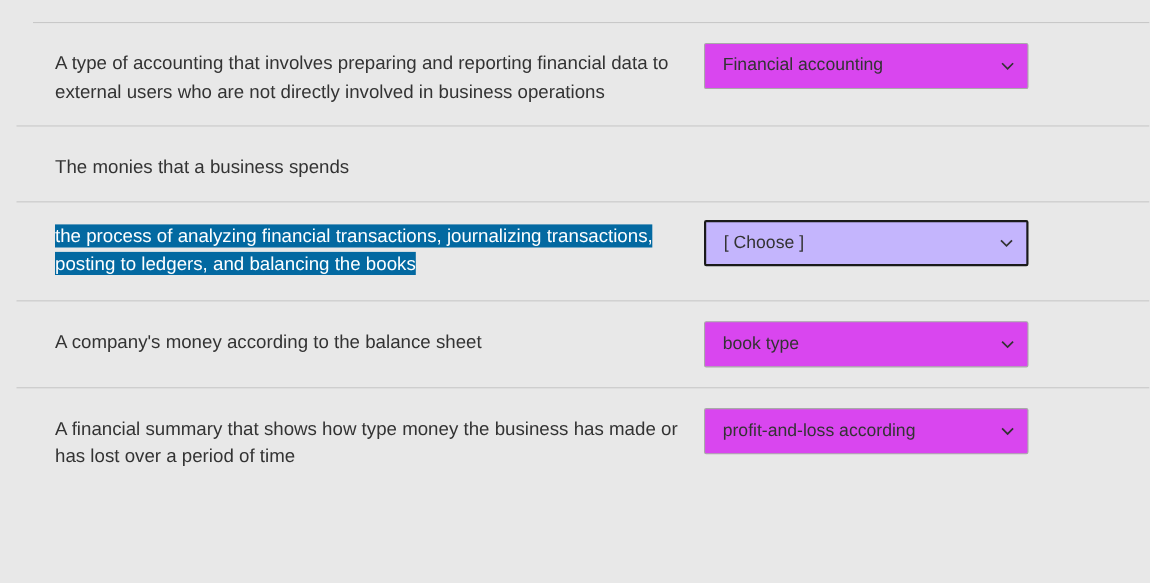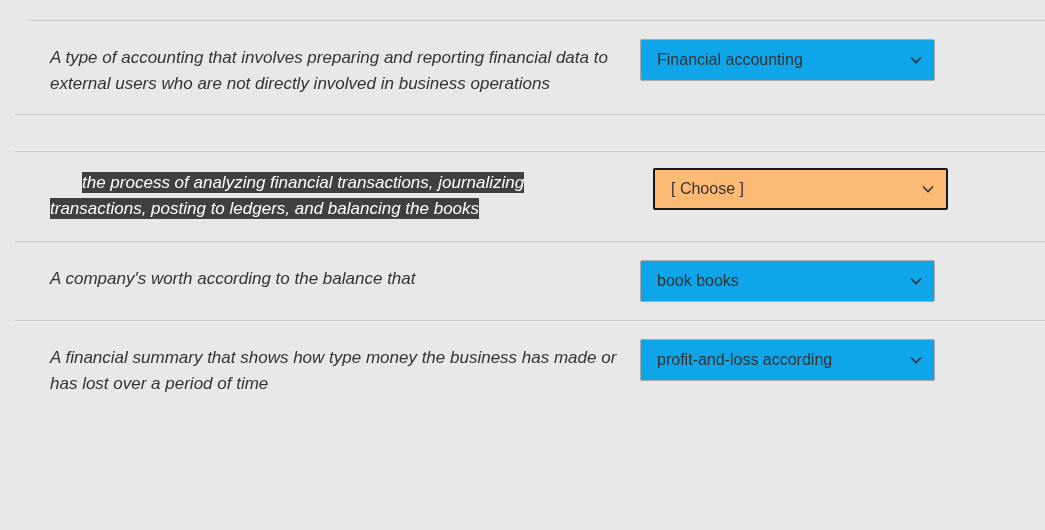--- a/index.html
+++ b/index.html
@@ -21,49 +21,46 @@
       border-bottom: 1px solid #c8c8c8;
       gap: 20px;
     }
     .row:last-child { border-bottom: none; }
     .prompt {
       flex: 0 0 570px;
       font-size: 17px;
       line-height: 1.5;
       color: #333;
       padding-top: 6px;
-      font-style: italic;
     }
     .prompt.highlighted {
       display: inline;
     }
     .prompt.highlighted span {
-      background: #404040;
+      background: #0369a1;
       color: #fff;
       padding: 1px 0;
-      margin-left: 32px;
     }
     .dropdown {
       flex: 0 0 295px;
       display: flex;
       align-items: center;
       justify-content: space-between;
-      background: #0ea5e9;
+      background: #d946ef;
       border: 1px solid #a9a9a9;
       border-radius: 2px;
       padding: 10px 12px 10px 16px;
       font-size: 16px;
       color: #333;
       cursor: pointer;
       height: 42px;
     }
     .dropdown.focused {
       border: 2px solid #1a1a1a;
-      background: #fdba74;
-      margin-left: 13px;
+      background: #c4b5fd;
     }
     .chevron {
       flex-shrink: 0;
     }
     .top-border {
       border-top: 1px solid #c8c8c8;
       margin-left: 15px;
     }
     .row-3 {
       padding-top: 16px;
@@ -83,36 +80,37 @@
     <div class="prompt">A type of accounting that involves preparing and reporting financial data to external users who are not directly involved in business operations</div>
     <div class="dropdown">
       <span>Financial accounting</span>
       <svg class="chevron" width="12" height="8" viewBox="0 0 12 8">
           <path d="M1 1.5 L6 6.5 L11 1.5" fill="none" stroke="#333" stroke-width="1.6"></path>
         </svg>
     </div>
   </div>
 
   <div class="row">
+    <div class="prompt">The monies that a business spends</div>
   </div>
 
   <div class="row row-3">
     <div class="prompt highlighted"><span>the process of analyzing financial transactions, journalizing transactions, posting to ledgers, and balancing the books</span></div>
     <div class="dropdown focused">
       <span>[ Choose ]</span>
       <svg class="chevron" width="12" height="8" viewBox="0 0 12 8">
           <path d="M1 1.5 L6 6.5 L11 1.5" fill="none" stroke="#333" stroke-width="1.6"></path>
         </svg>
     </div>
   </div>
 
   <div class="row">
-    <div class="prompt">A company's worth according to the balance that</div>
+    <div class="prompt">A company's money according to the balance sheet</div>
     <div class="dropdown">
-      <span>book books</span>
+      <span>book type</span>
       <svg class="chevron" width="12" height="8" viewBox="0 0 12 8">
           <path d="M1 1.5 L6 6.5 L11 1.5" fill="none" stroke="#333" stroke-width="1.6"></path>
         </svg>
     </div>
   </div>
 
   <div class="row">
     <div class="prompt">A financial summary that shows how type money the business has made or has lost over a period of time</div>
     <div class="dropdown">
       <span>profit-and-loss according</span>

